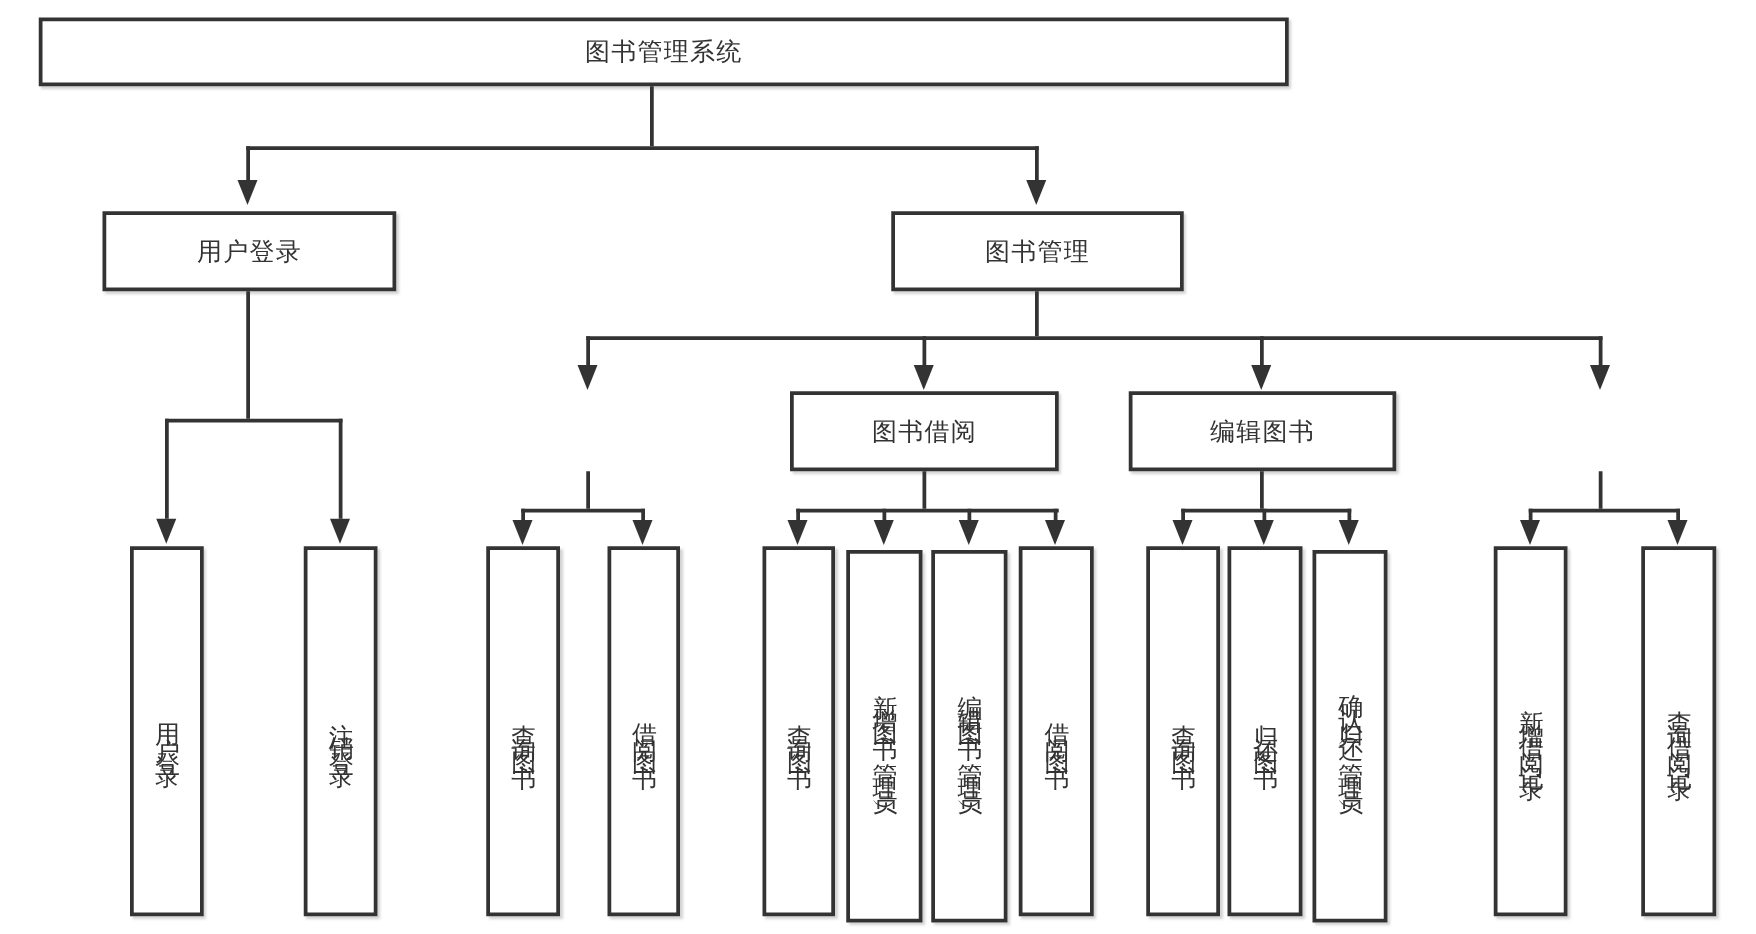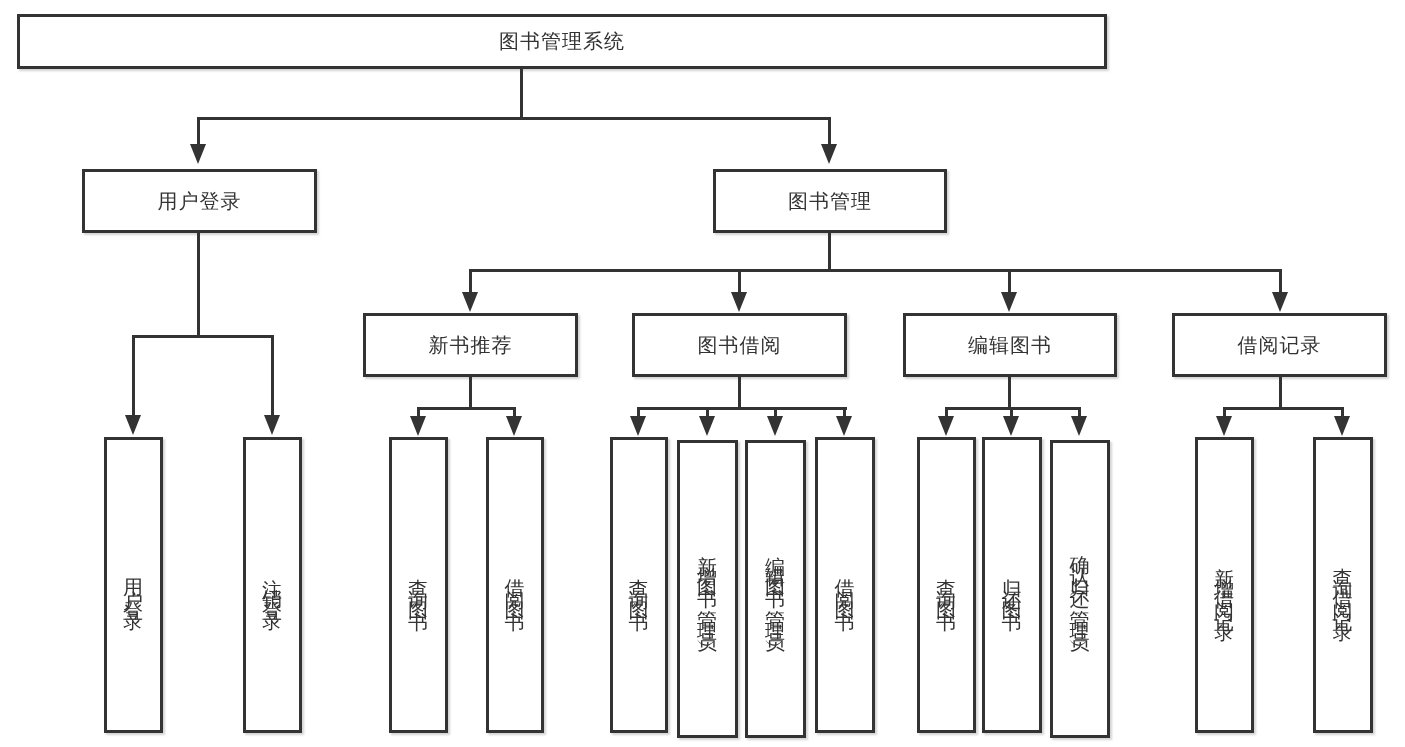--- a/index.html
+++ b/index.html
@@ -46,47 +46,41 @@
     text-shadow:1px 1px 0 #ffffff;
     z-index:5;
     white-space:nowrap;
   }
 </style>
 </head>
 <body>
 
 <div class="canvas">
 
-  <div class="node hnode" style="left:17px;top:14px;width:1090px;height:55px;">
+  <div class="node hnode" style="left:31px;top:14px;width:1000px;height:55px;">
     <span class="lbl">图书管理系统</span>
   </div>
 
   <div class="node hnode" style="left:82px;top:169px;width:235px;height:64px;">
     <span class="lbl">用户登录</span>
   </div>
 
   <div class="node hnode" style="left:713px;top:169px;width:234px;height:64px;">
     <span class="lbl">图书管理</span>
   </div>
 
-  <div class="node hnode" style="left:363px;top:313px;width:215px;height:64px;">
-    <span class="lbl">新书推荐</span>
-  </div>
 
   <div class="node hnode" style="left:632px;top:313px;width:215px;height:64px;">
     <span class="lbl">图书借阅</span>
   </div>
 
   <div class="node hnode" style="left:903px;top:313px;width:214px;height:64px;">
     <span class="lbl">编辑图书</span>
   </div>
 
-  <div class="node hnode" style="left:1172px;top:313px;width:215px;height:64px;">
-    <span class="lbl">借阅记录</span>
-  </div>
 
   <div class="node vnode" style="left:104px;top:437px;width:59px;height:296px;">
     <span class="lbl">用户登录</span>
   </div>
   <div class="node vnode" style="left:243px;top:437px;width:59px;height:296px;">
     <span class="lbl">注销登录</span>
   </div>
 
   <div class="node vnode" style="left:389px;top:437px;width:59px;height:296px;">
     <span class="lbl">查询图书</span>

